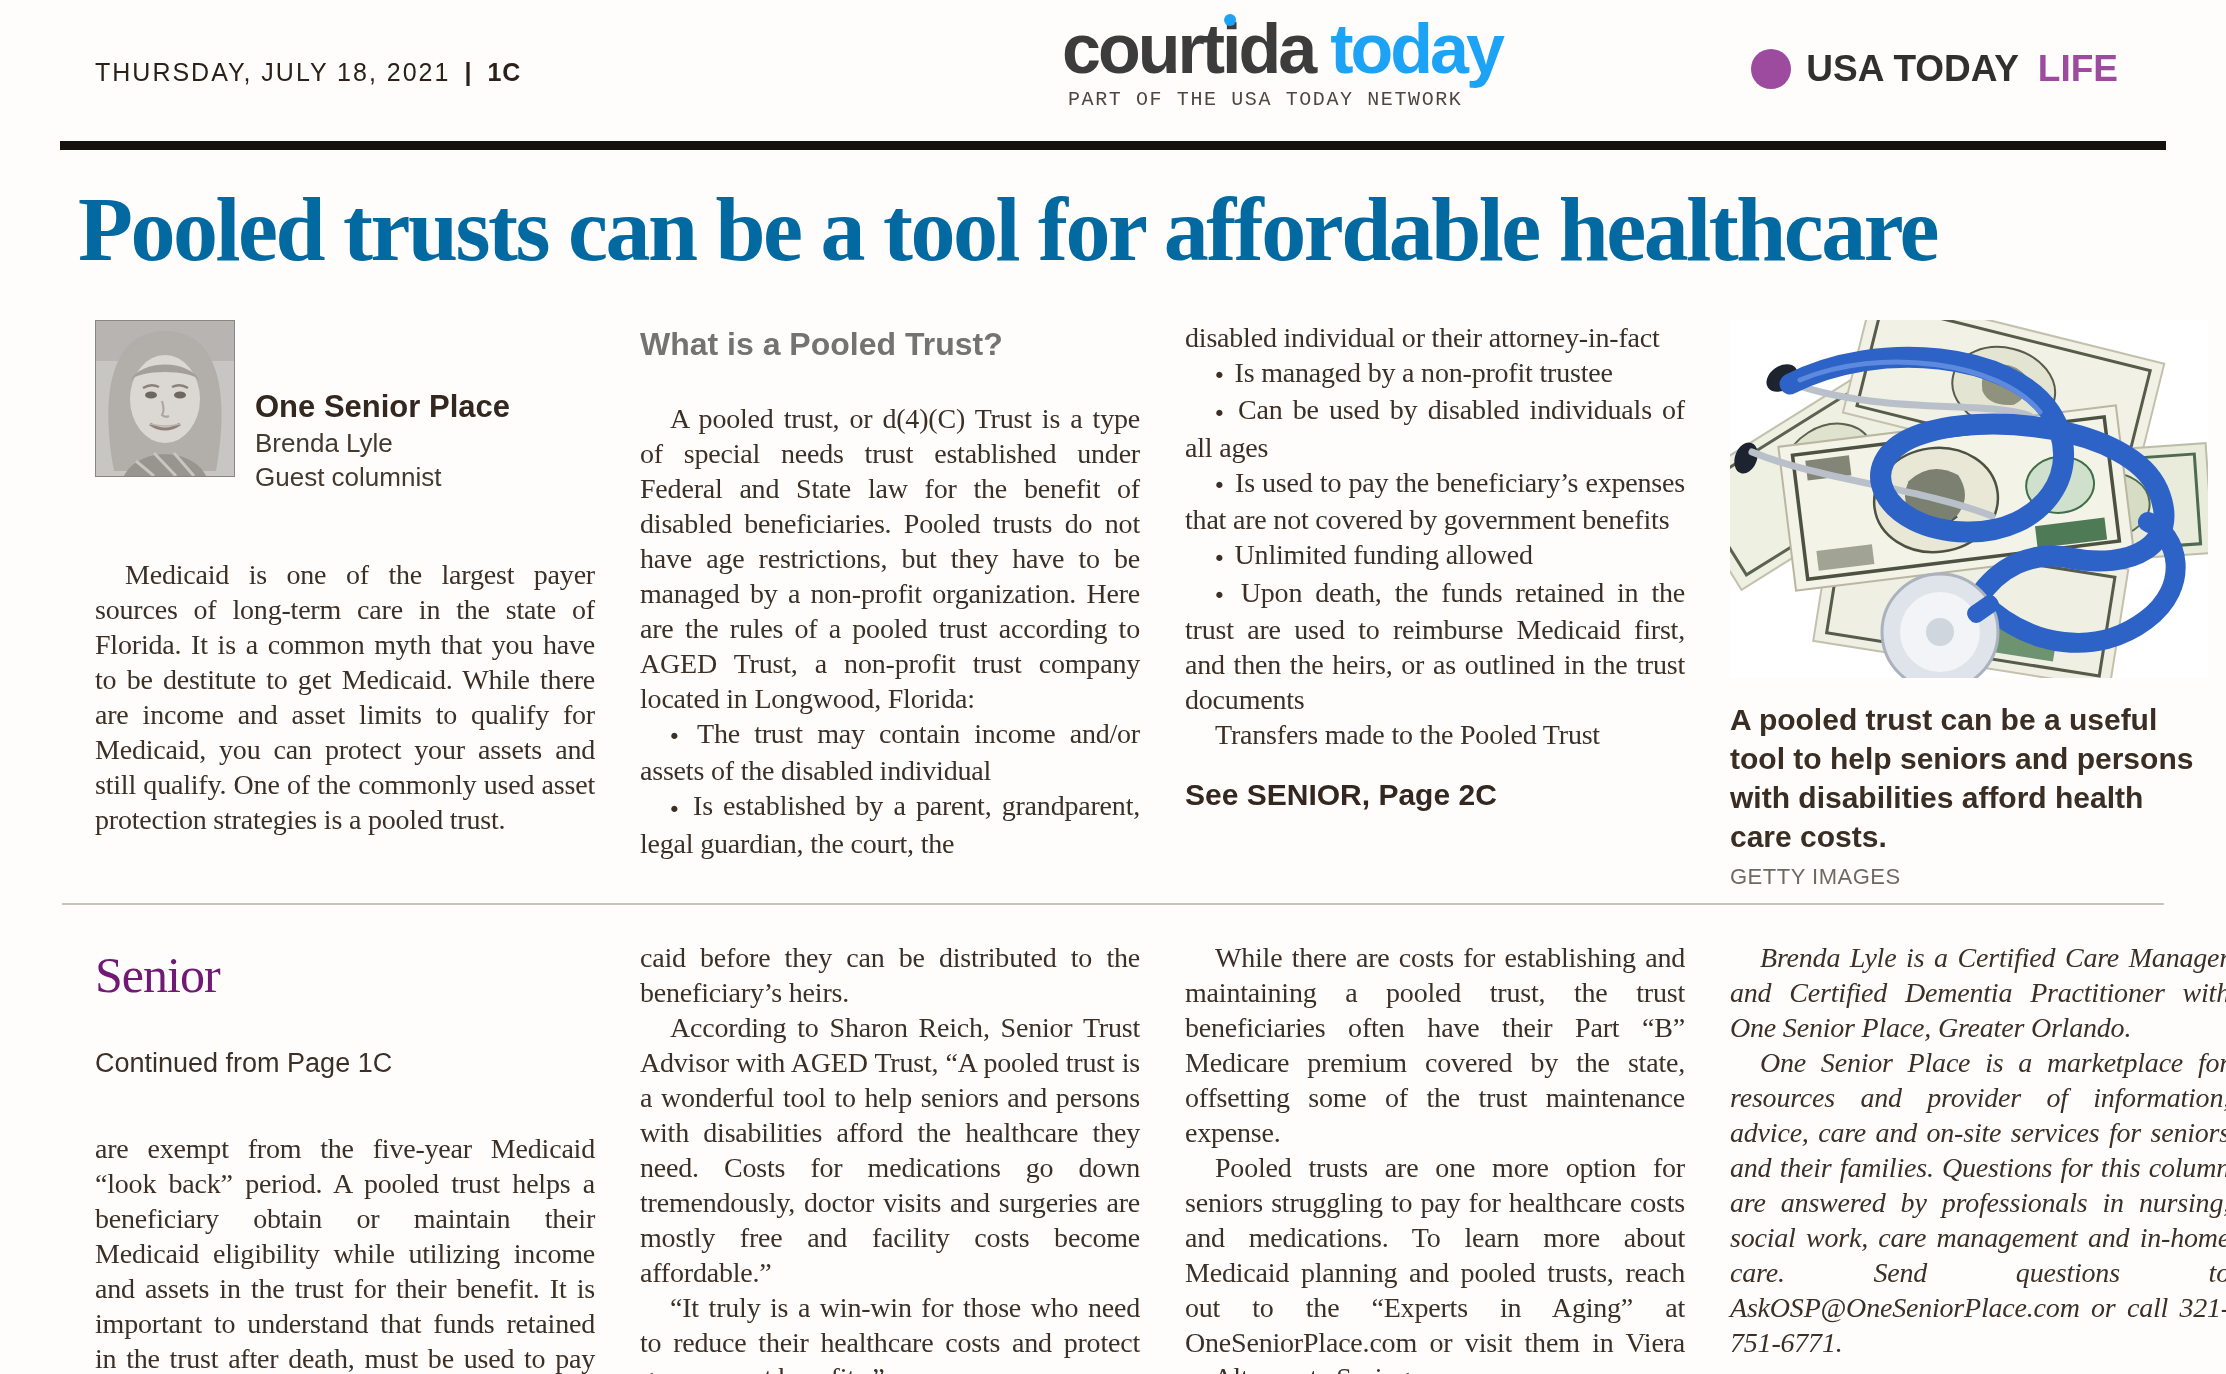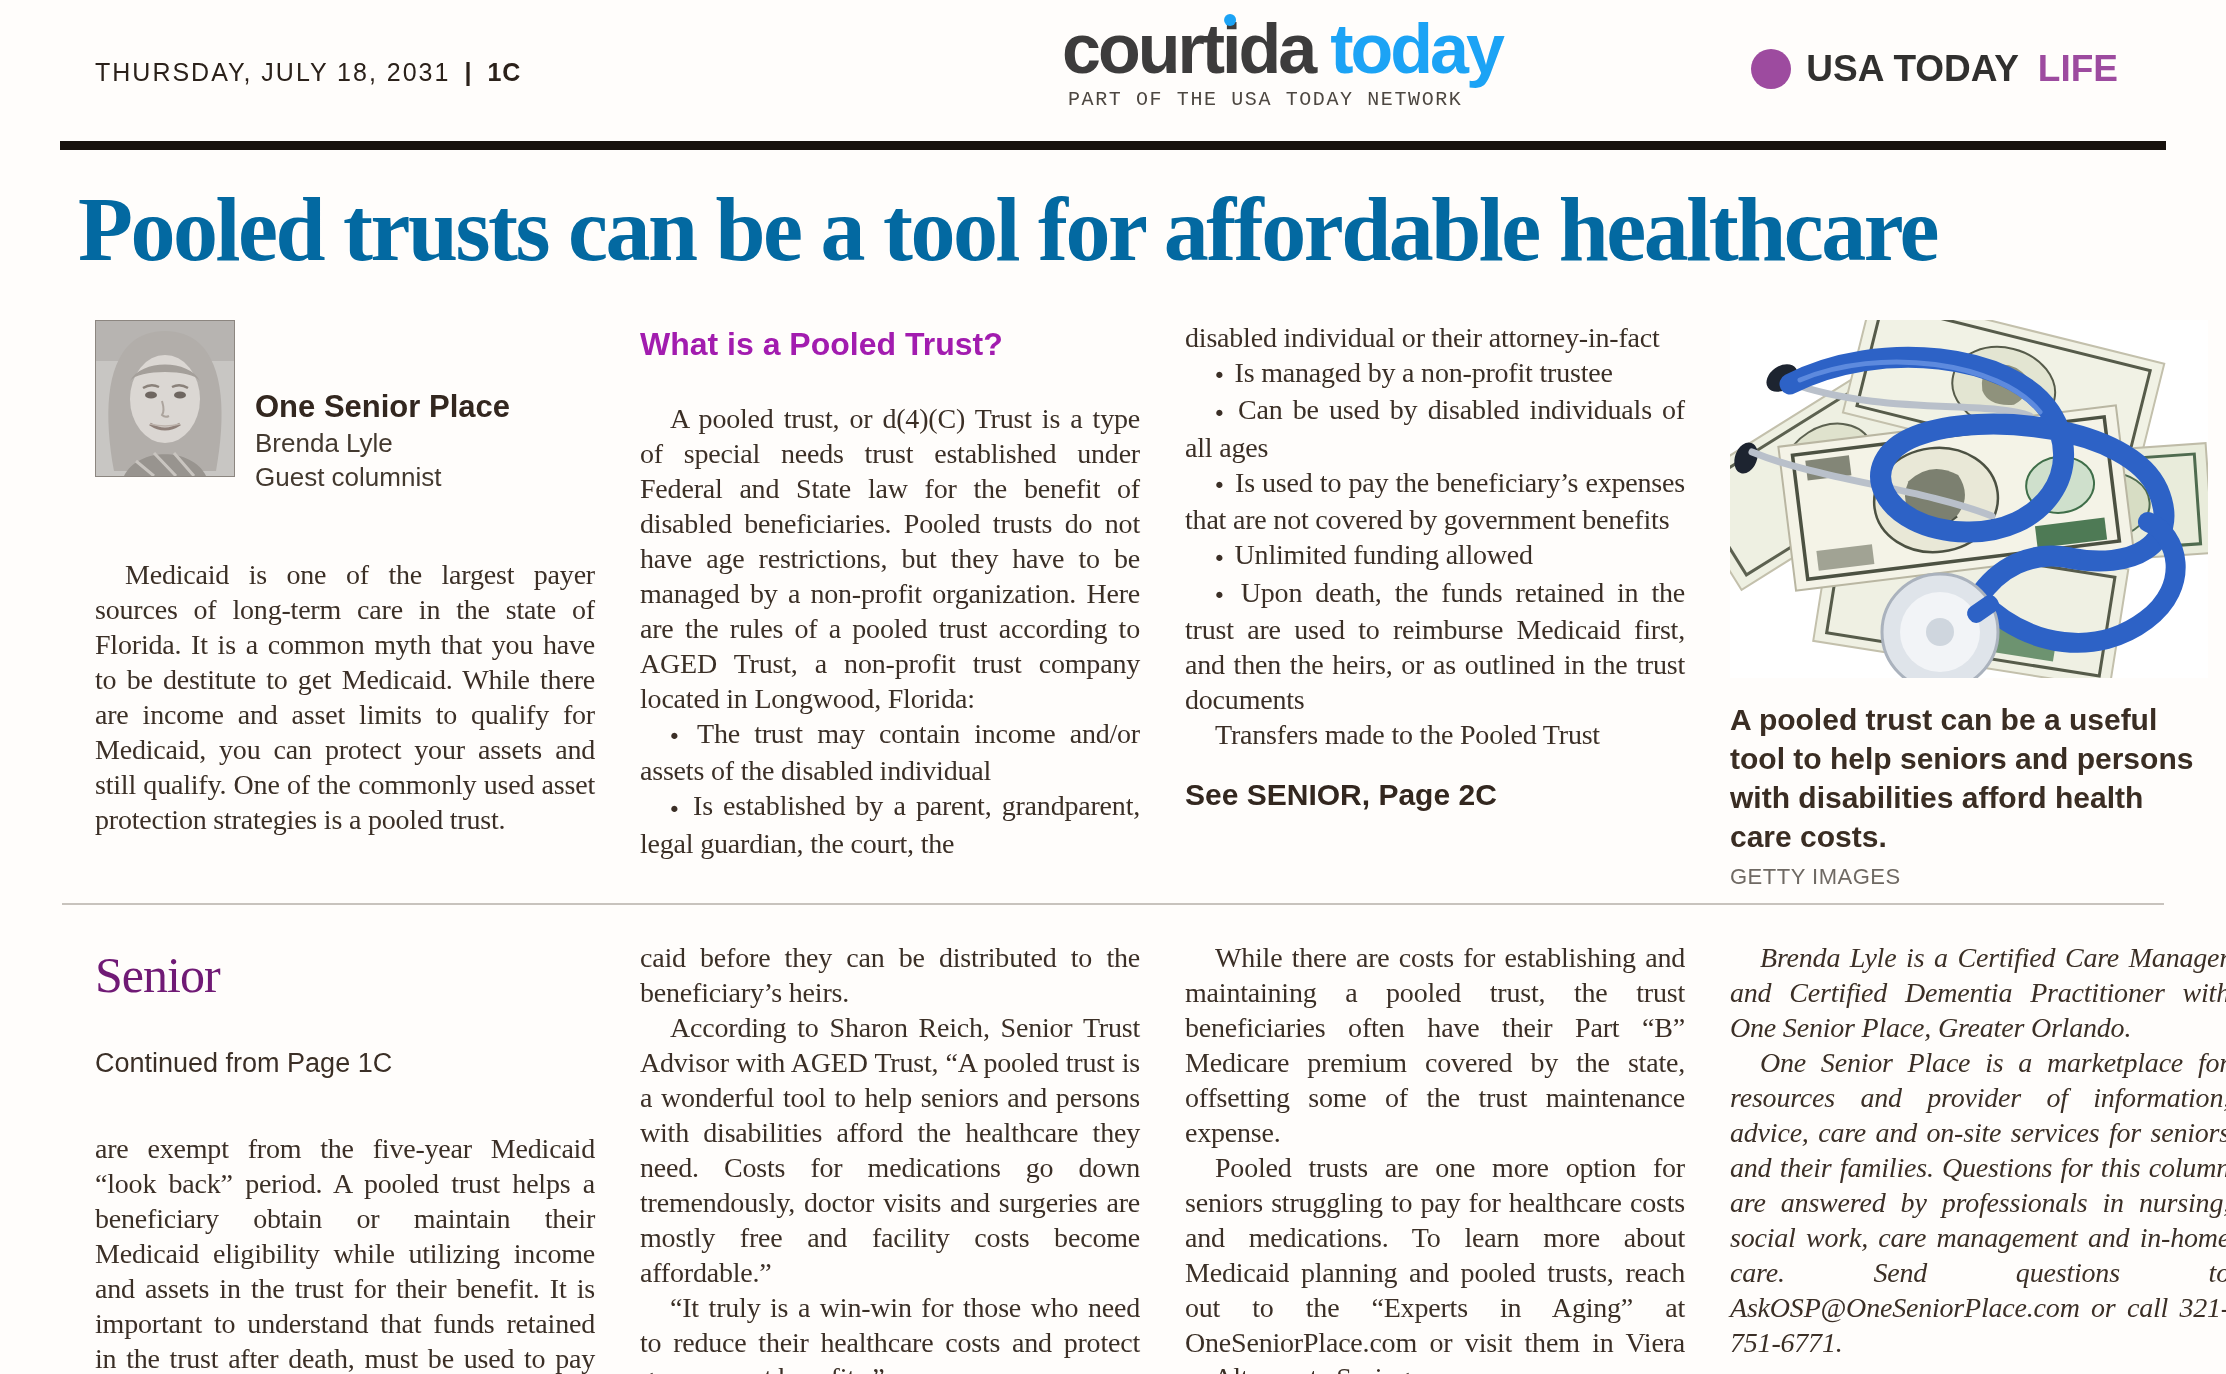--- a/index.html
+++ b/index.html
@@ -64,21 +64,21 @@
   .para.flush { text-indent:0; }
   .bullet-glyph { font-size:0.52em; vertical-align:0.18em; margin-right:11px; }
   .byline { display:flex; gap:20px; }
   .headshot-wrap { width:140px; height:157px; flex:0 0 140px; border:1px solid #8c8680; box-sizing:border-box; }
   .byline-text { font-family:"Liberation Sans", sans-serif; margin-top:68px; }
   .byline-org  { font-weight:700; font-size:31px; color:#33271f; line-height:38px; }
   .byline-author, .byline-role { font-size:26px; color:#43392f; line-height:34px; }
   .col1-body { margin-top:63px; }
   .col-heading {
     font-family:"Liberation Sans", sans-serif; font-weight:700;
-    font-size:32px; color:#a21caf; margin:6px 0 38px 0;
+    font-size:32px; color:#737373; margin:6px 0 38px 0;
   }
   .see-more {
     margin-top:26px; font-family:"Liberation Sans", sans-serif;
     font-weight:700; font-size:30px; color:#33271f;
   }
   .photo-frame { width:478px; height:358px; }
   .photo-caption {
     margin-top:22px; font-family:"Liberation Sans", sans-serif;
     font-weight:700; font-size:30px; line-height:39px; color:#3a2d23;
   }
@@ -102,21 +102,21 @@
   }
   .senior-body { margin-top:52px; }
   .italic-col .para { font-style:italic; }
 </style>
 </head>
 <body>
 
 <div class="page">
 
   <div class="dateline">
-    <span>THURSDAY, JULY 18, 2031</span><span class="sep">|</span><span class="pg">1C</span>
+    <span>THURSDAY, JULY 18, 2021</span><span class="sep">|</span><span class="pg">1C</span>
   </div>
 
   <div class="masthead">
     <div class="mast-line">
       <span class="mast-florida"><span>court</span><span class="mast-i">i</span><span>da</span></span><span class="mast-today">today</span>
     </div>
     <div class="mast-tagline">PART OF THE USA TODAY NETWORK</div>
   </div>
 
   <div class="usatoday">

